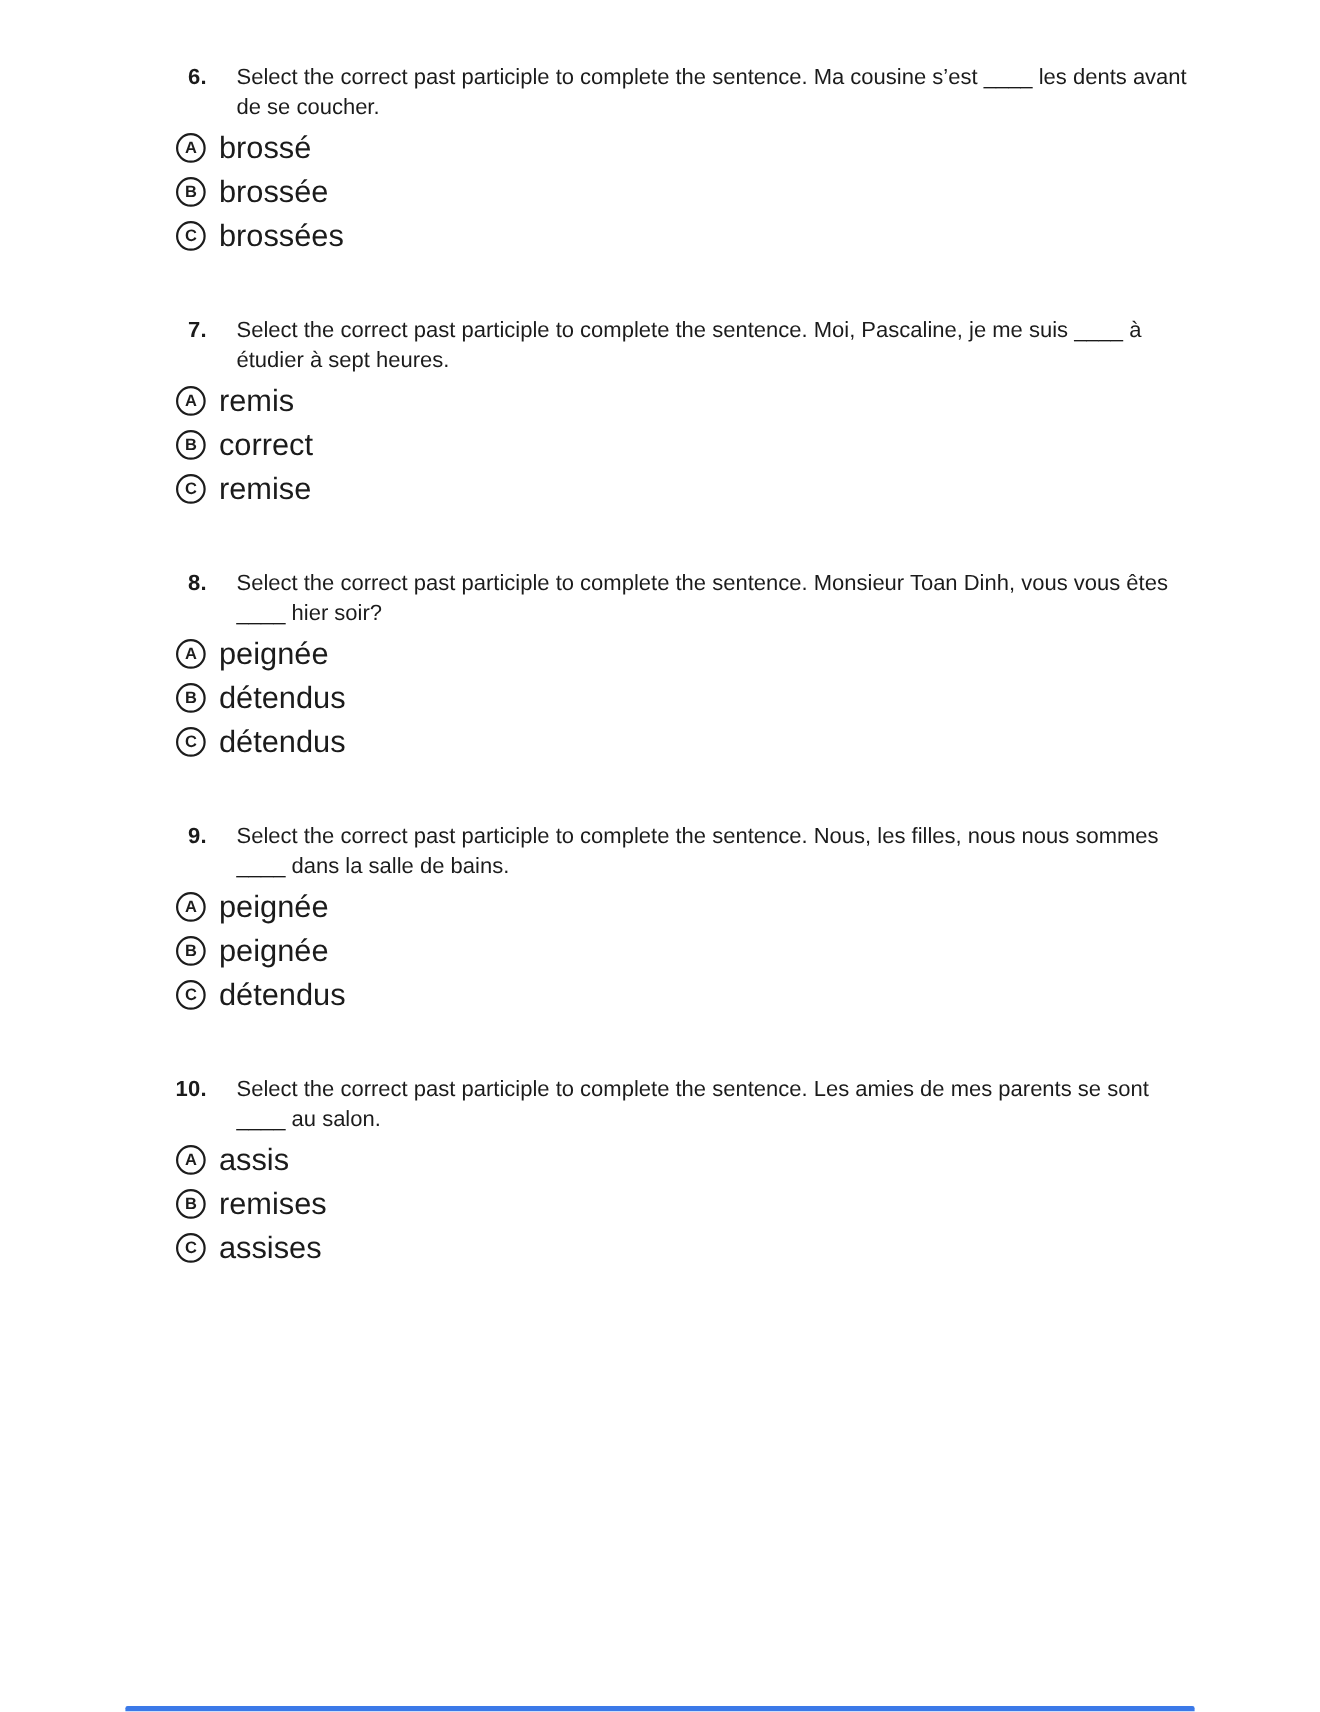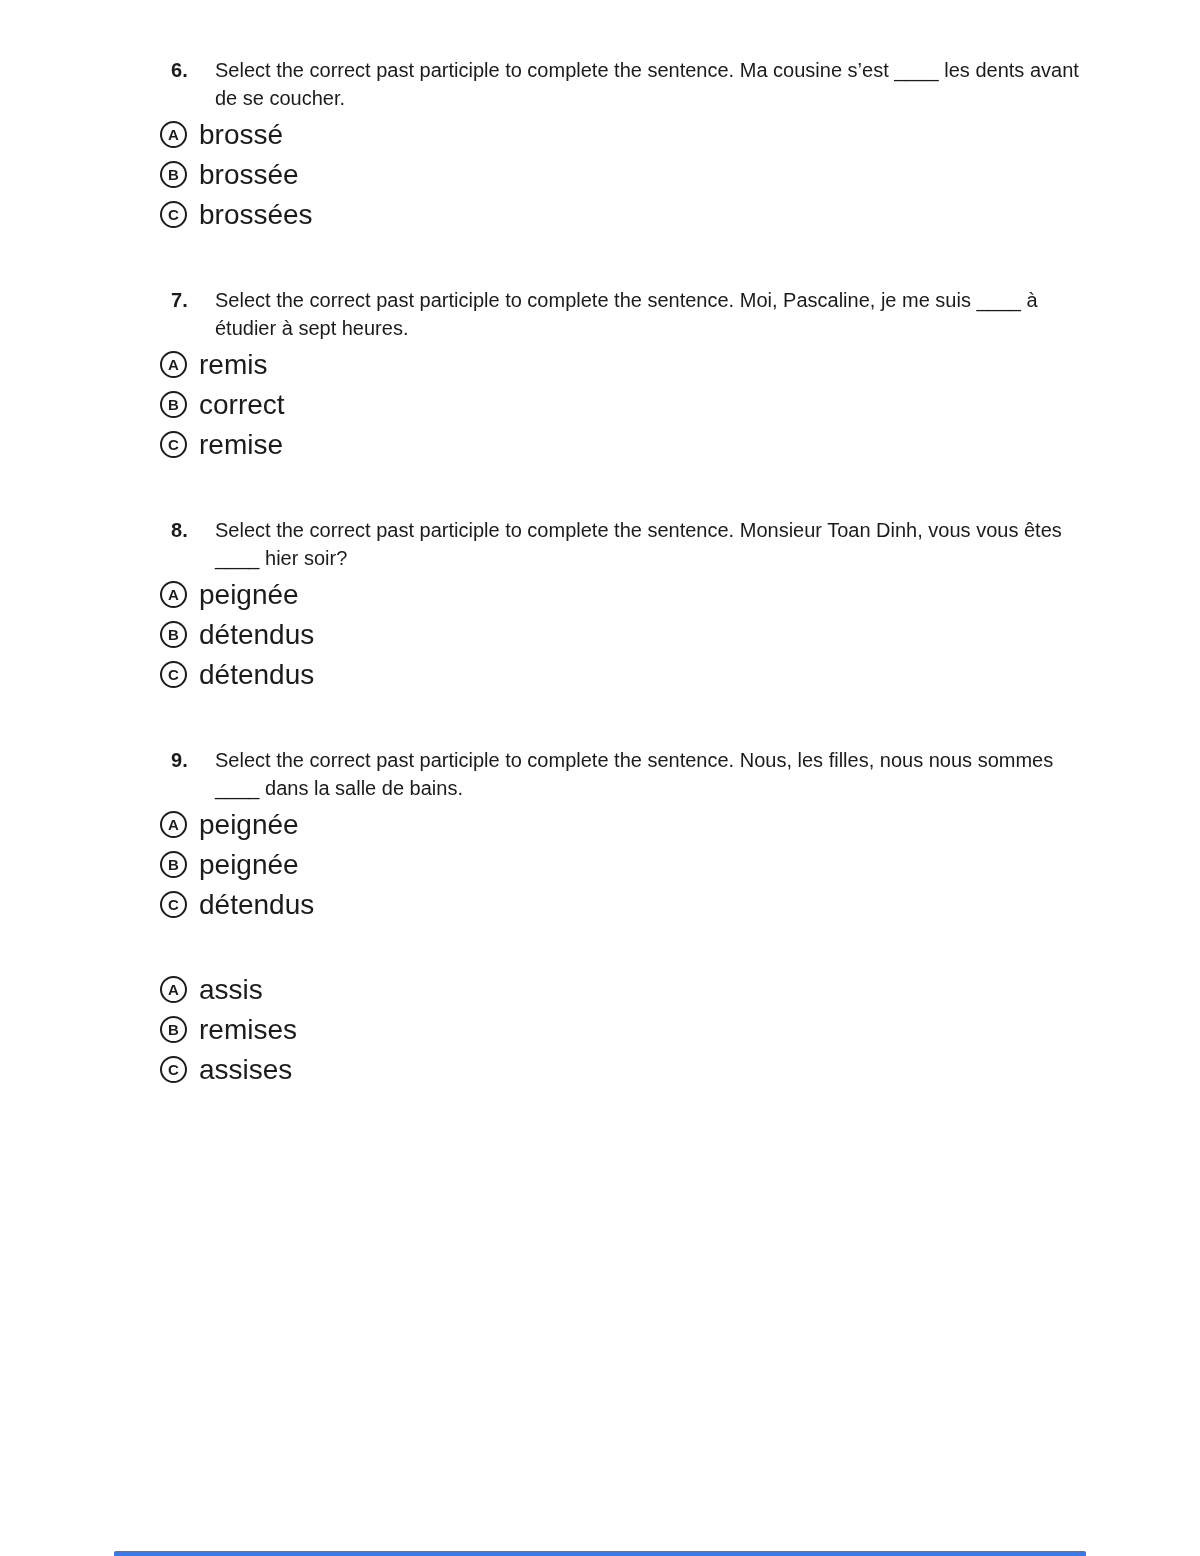--- a/index.html
+++ b/index.html
@@ -192,20 +192,24 @@
         <div class="option">
           <span class="bubble">
               <span class="bubble-letter">C</span>
             </span>
           <span class="option-label">détendus</span>
         </div>
       </div>
     </section>
 
     <section class="question">
+      <div class="q-head">
+        <div class="q-num">10.</div>
+        <div class="q-text">Select the correct past participle to complete the sentence. Les amies de mes parents se sont ____ au salon.</div>
+      </div>
       <div class="options">
         <div class="option">
           <span class="bubble">
               <span class="bubble-letter">A</span>
             </span>
           <span class="option-label">assis</span>
         </div>
         <div class="option">
           <span class="bubble">
               <span class="bubble-letter">B</span>

